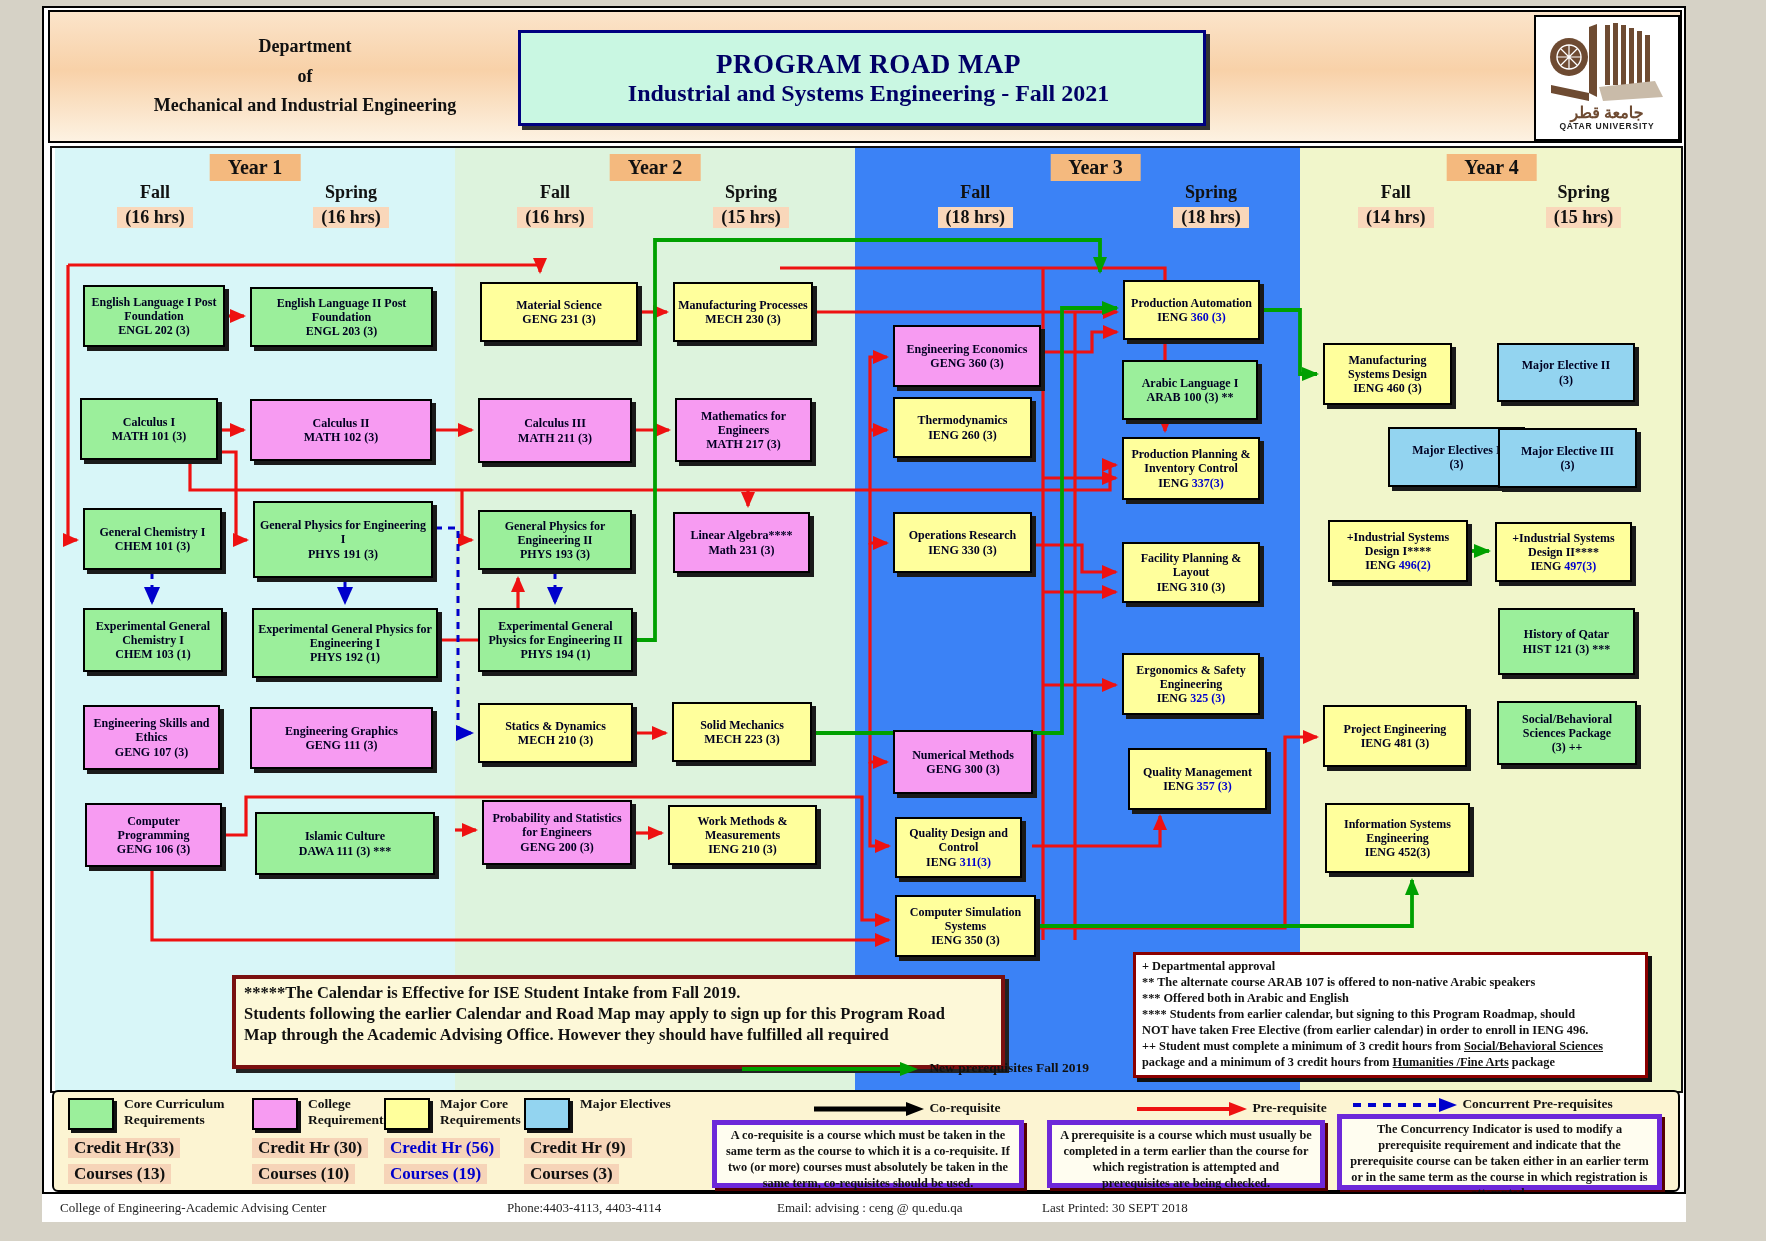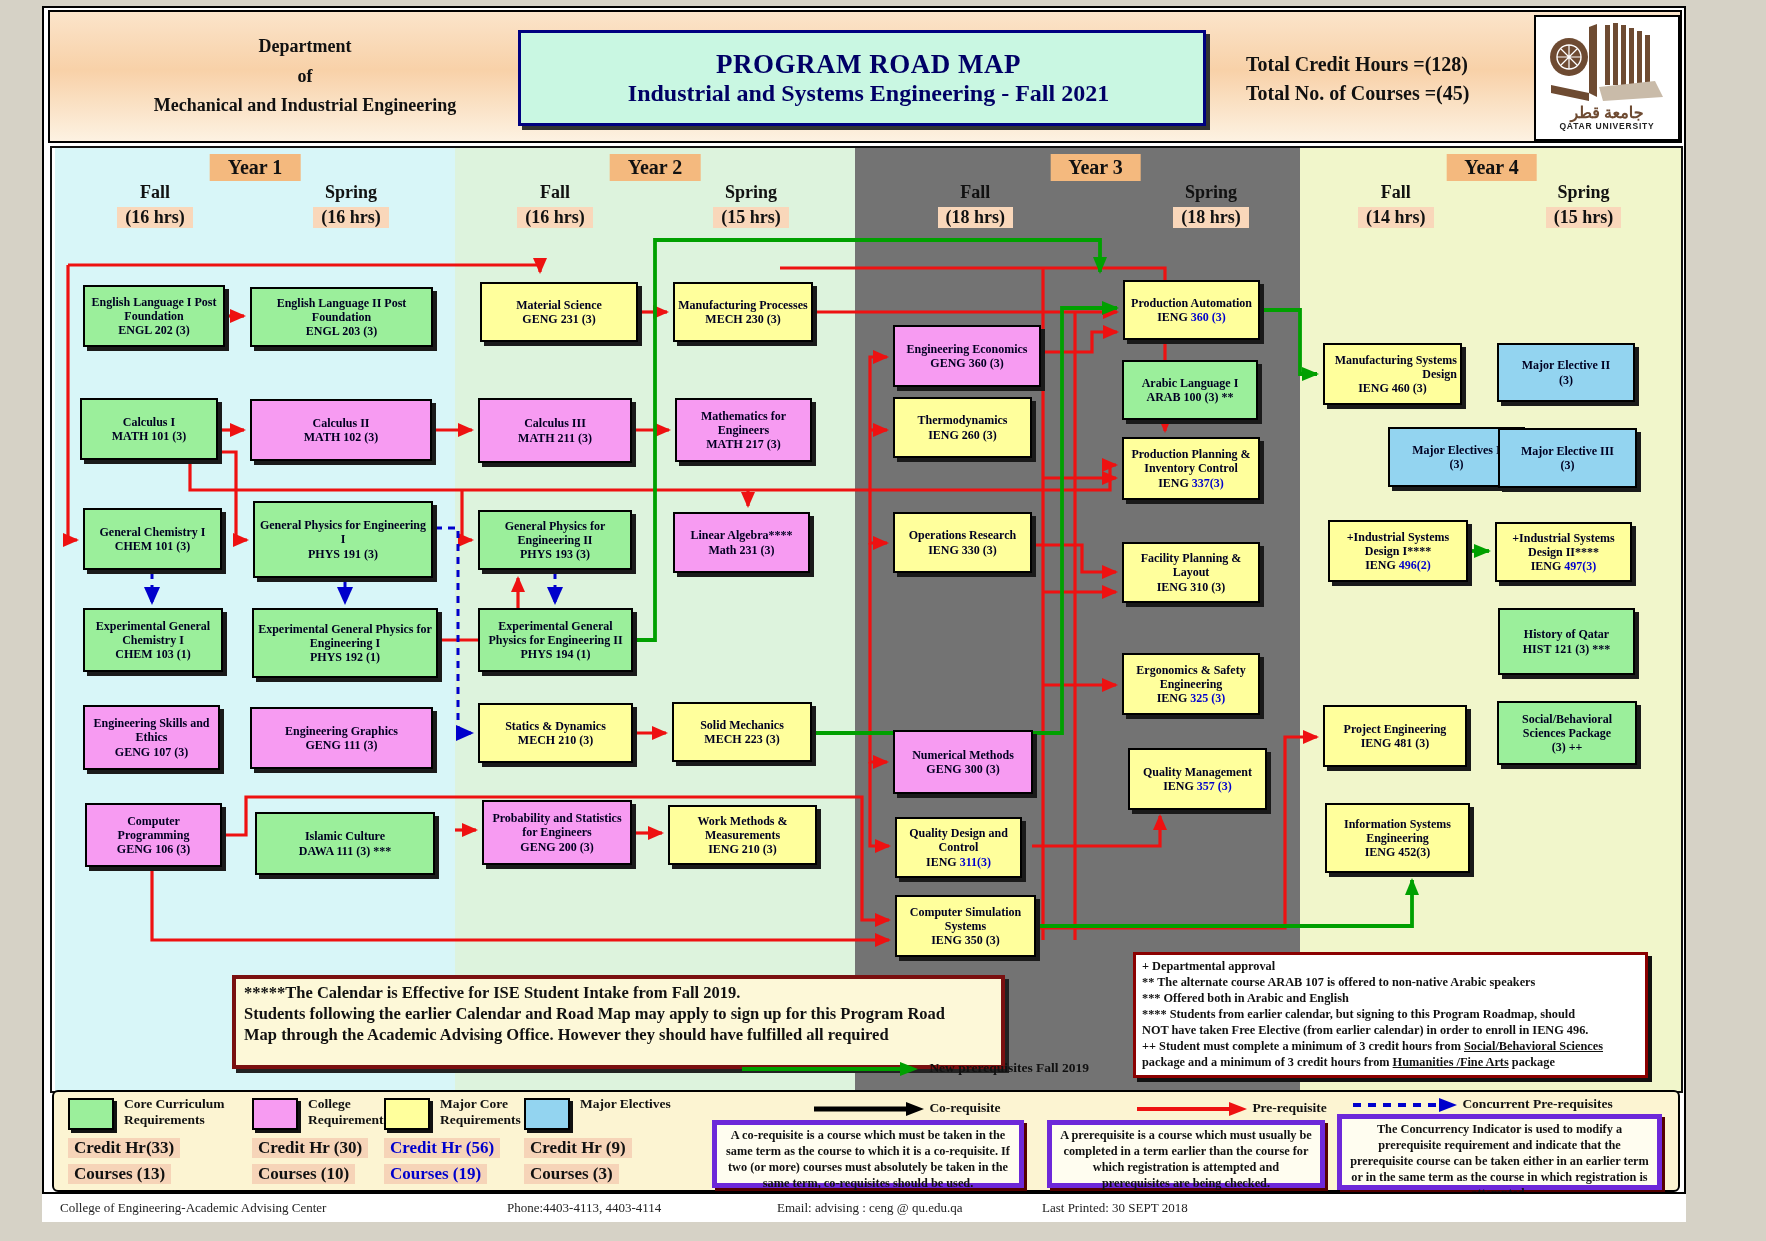--- a/index.html
+++ b/index.html
@@ -73,24 +73,20 @@
 
   <div class="header">
     <div class="dept">
       <div>Department</div>
       <div>of</div>
       <div>Mechanical and Industrial Engineering</div>
     </div>
     <div class="title-box">
       <div class="title-line1">PROGRAM ROAD MAP</div>
       <div class="title-line2">Industrial and Systems Engineering - Fall 2021</div>
-    </div>
-    <div class="totals">
-      <div>Total Credit Hours =(128)</div>
-      <div>Total No. of Courses =(45)</div>
     </div>
     <div class="logo">
       <svg width="128" height="82" viewBox="0 0 128 82">
         <polygon points="46,4 54,1 54,74 46,70" fill="#6e4b32"></polygon>
         <circle cx="26" cy="34" r="19" fill="#6e4b32"></circle>
         <circle cx="26" cy="34" r="12" fill="none" stroke="#fff" stroke-width="1.4"></circle>
         <path d="M14,34 H38 M26,22 V46 M18,26 L34,42 M34,26 L18,42" stroke="#fff" stroke-width="1.2"></path>
         <polygon points="8,62 46,70 46,78 8,70" fill="#6e4b32"></polygon>
         <rect x="62" y="2" width="5" height="60" fill="#6e4b32"></rect>
         <rect x="70" y="0" width="5" height="62" fill="#6e4b32"></rect>
@@ -113,21 +109,21 @@
     <div class="sem spring">
       <div class="sem-name">Spring</div><div class="sem-hrs">(16 hrs)</div></div>
       </div>
       <div class="band" style="left: 455px; width: 400px; background: rgb(221, 243, 221);">
         <div class="year-badge">Year 2</div>
     <div class="sem fall">
       <div class="sem-name">Fall</div><div class="sem-hrs">(16 hrs)</div></div>
     <div class="sem spring">
       <div class="sem-name">Spring</div><div class="sem-hrs">(15 hrs)</div></div>
       </div>
-      <div class="band" style="left: 855px; width: 481px; background: #737373;">
+      <div class="band" style="left: 855px; width: 481px; background: #3b82f6;">
         <div class="year-badge">Year 3</div>
     <div class="sem fall">
       <div class="sem-name">Fall</div><div class="sem-hrs">(18 hrs)</div></div>
     <div class="sem spring">
       <div class="sem-name">Spring</div><div class="sem-hrs">(18 hrs)</div></div>
       </div>
       <div class="band" style="left: 1300px; width: 383px; background: rgb(241, 246, 203);">
         <div class="year-badge">Year 4</div>
     <div class="sem fall">
       <div class="sem-name">Fall</div><div class="sem-hrs">(14 hrs)</div></div>
@@ -333,21 +329,21 @@
         <div>IENG 310 (3)</div>
       </div>
       <div class="course cat-major" style="left: 1122px; top: 653px; width: 138px; height: 62px;">
         <div>Ergonomics &amp; Safety Engineering</div>
         <div>IENG <span class="code-blue">325 (3)</span></div>
       </div>
       <div class="course cat-major" style="left: 1128px; top: 748px; width: 139px; height: 62px;">
         <div>Quality Management</div>
         <div>IENG <span class="code-blue">357 (3)</span></div>
       </div>
-      <div class="course cat-major" style="left: 1323px; top: 343px; width: 139px; height: 62px; text-align: right;">
+      <div class="course cat-major" style="left: 1323px; top: 343px; width: 129px; height: 62px;">
         <div>Manufacturing Systems Design</div>
         <div>IENG 460 (3)</div>
       </div>
       <div class="course cat-elective" style="left: 1388px; top: 427px; width: 137px; height: 60px;">
         <div>Major Electives I</div>
         <div>(3)</div>
       </div>
       <div class="course cat-major" style="left: 1328px; top: 520px; width: 140px; height: 62px;">
         <div>+Industrial Systems Design I****</div>
         <div>IENG  <span class="code-blue">496(2)</span></div>

